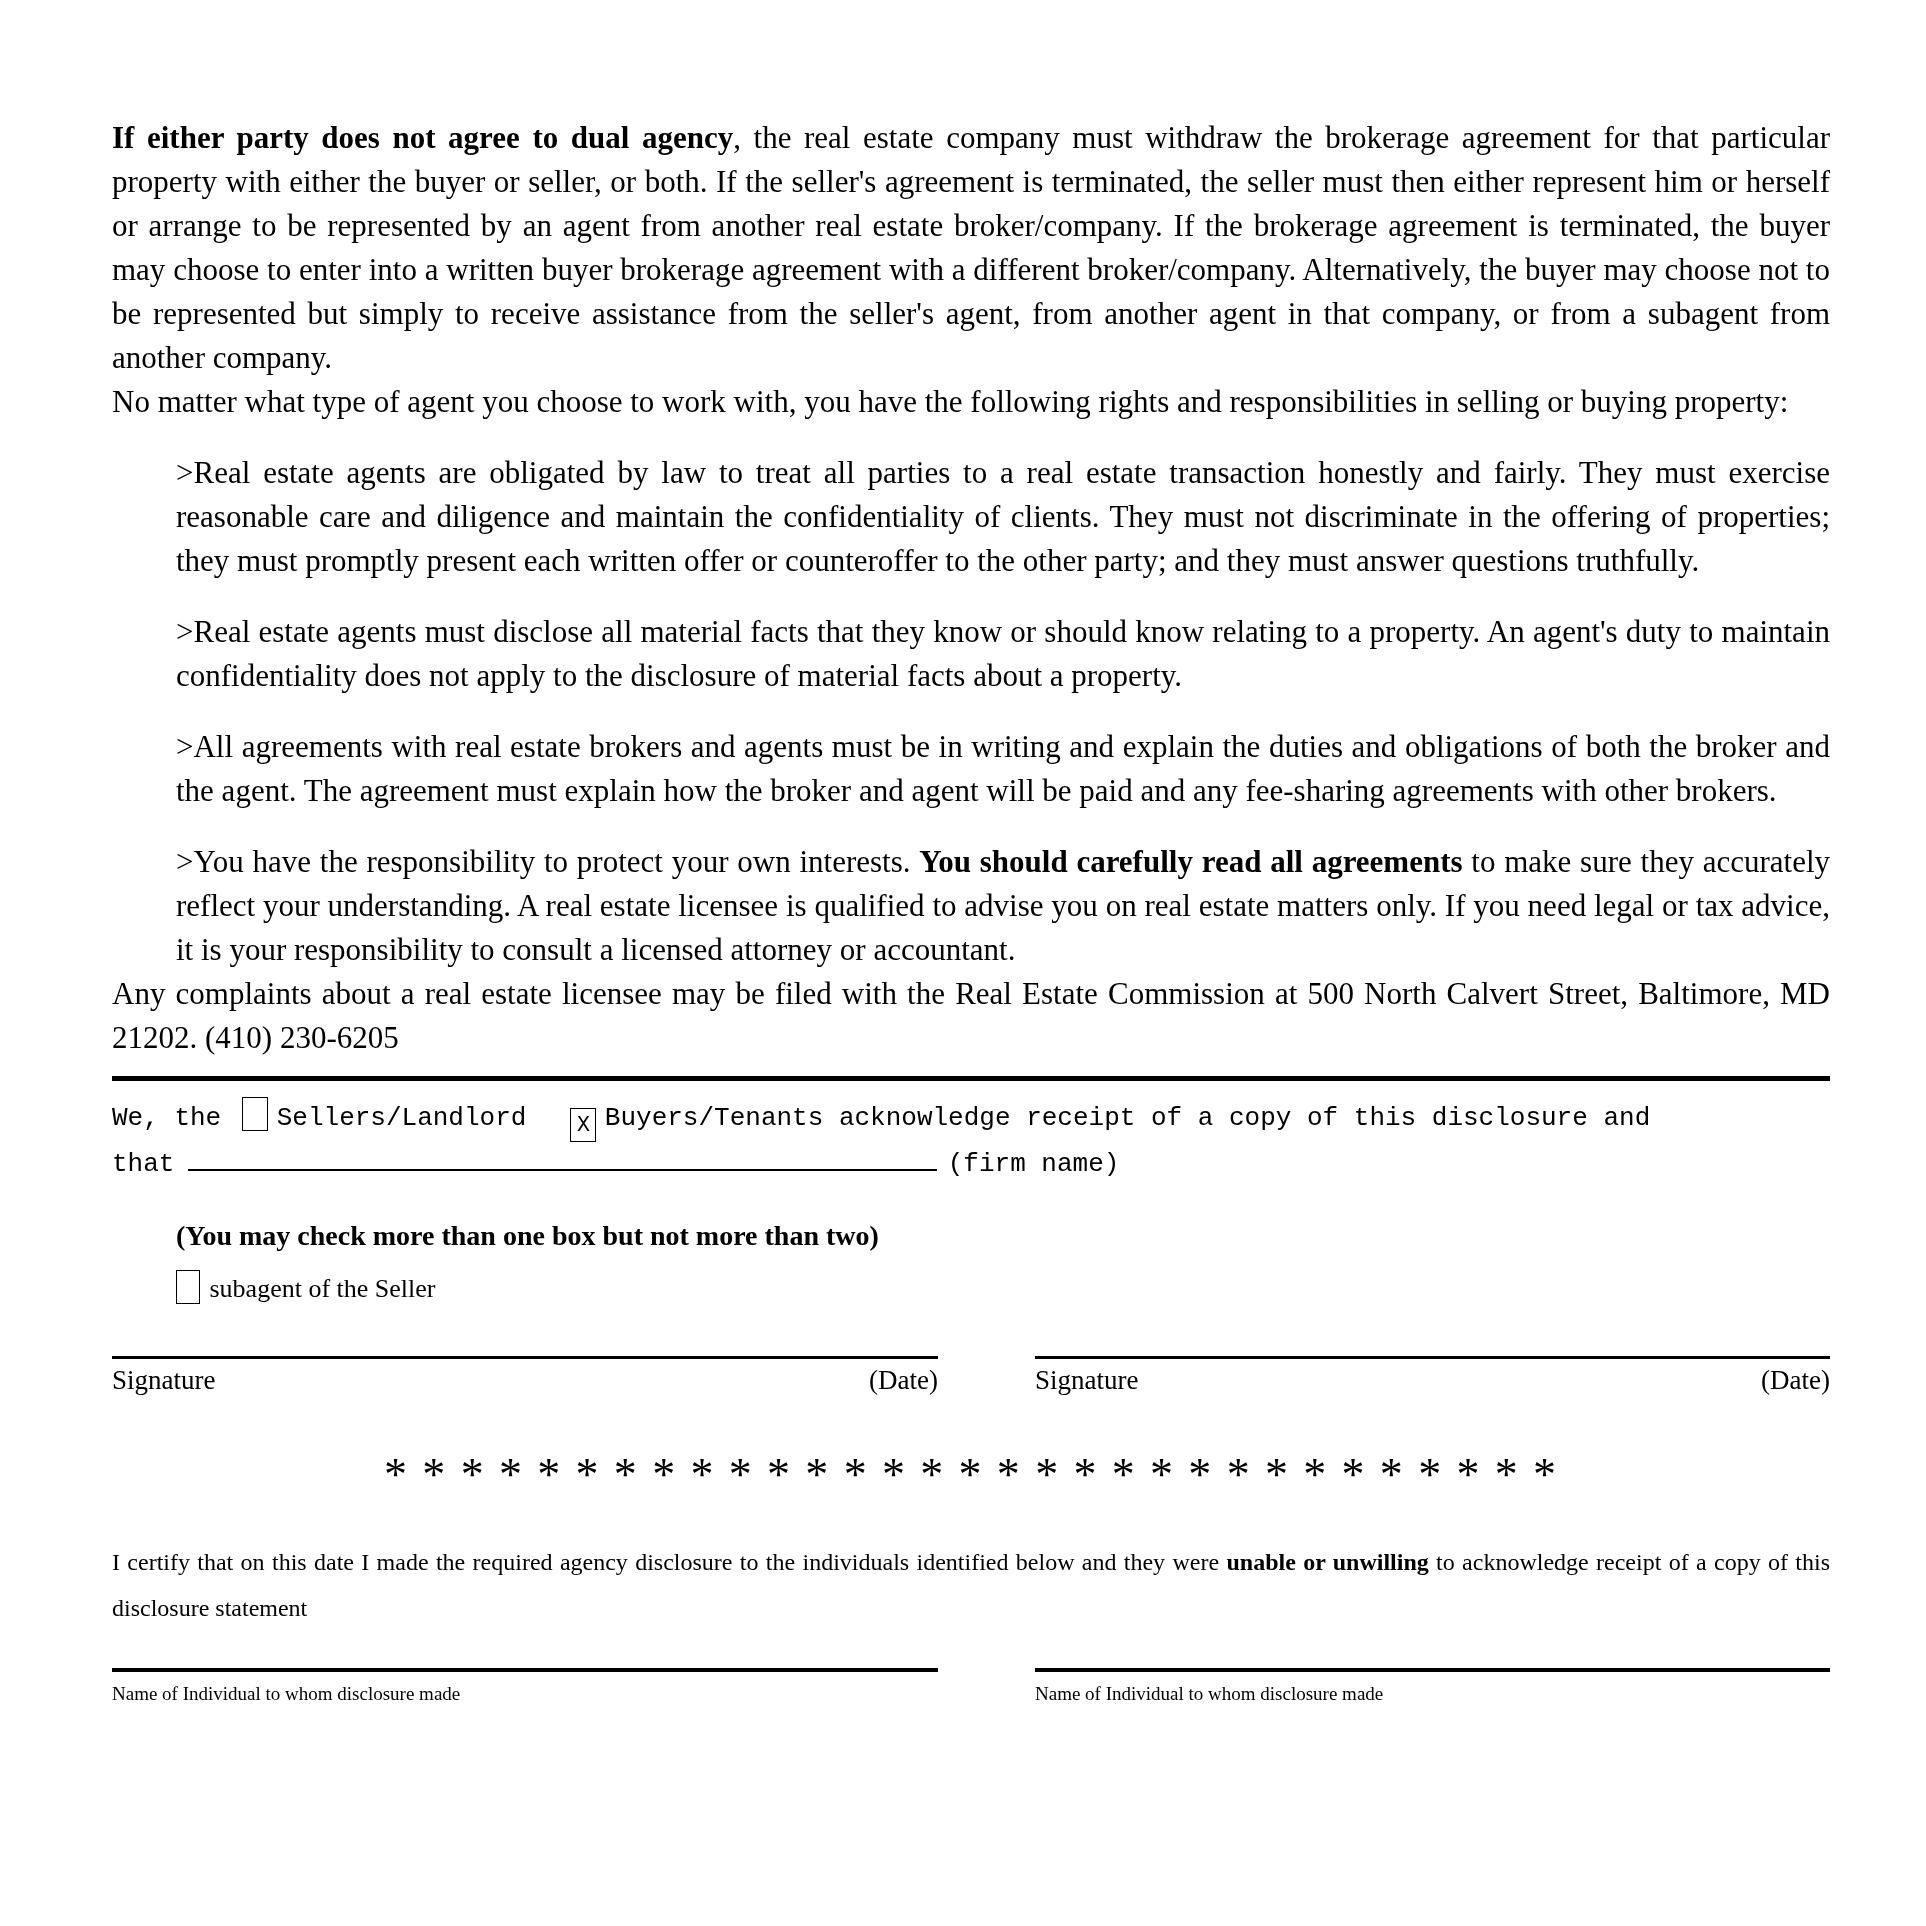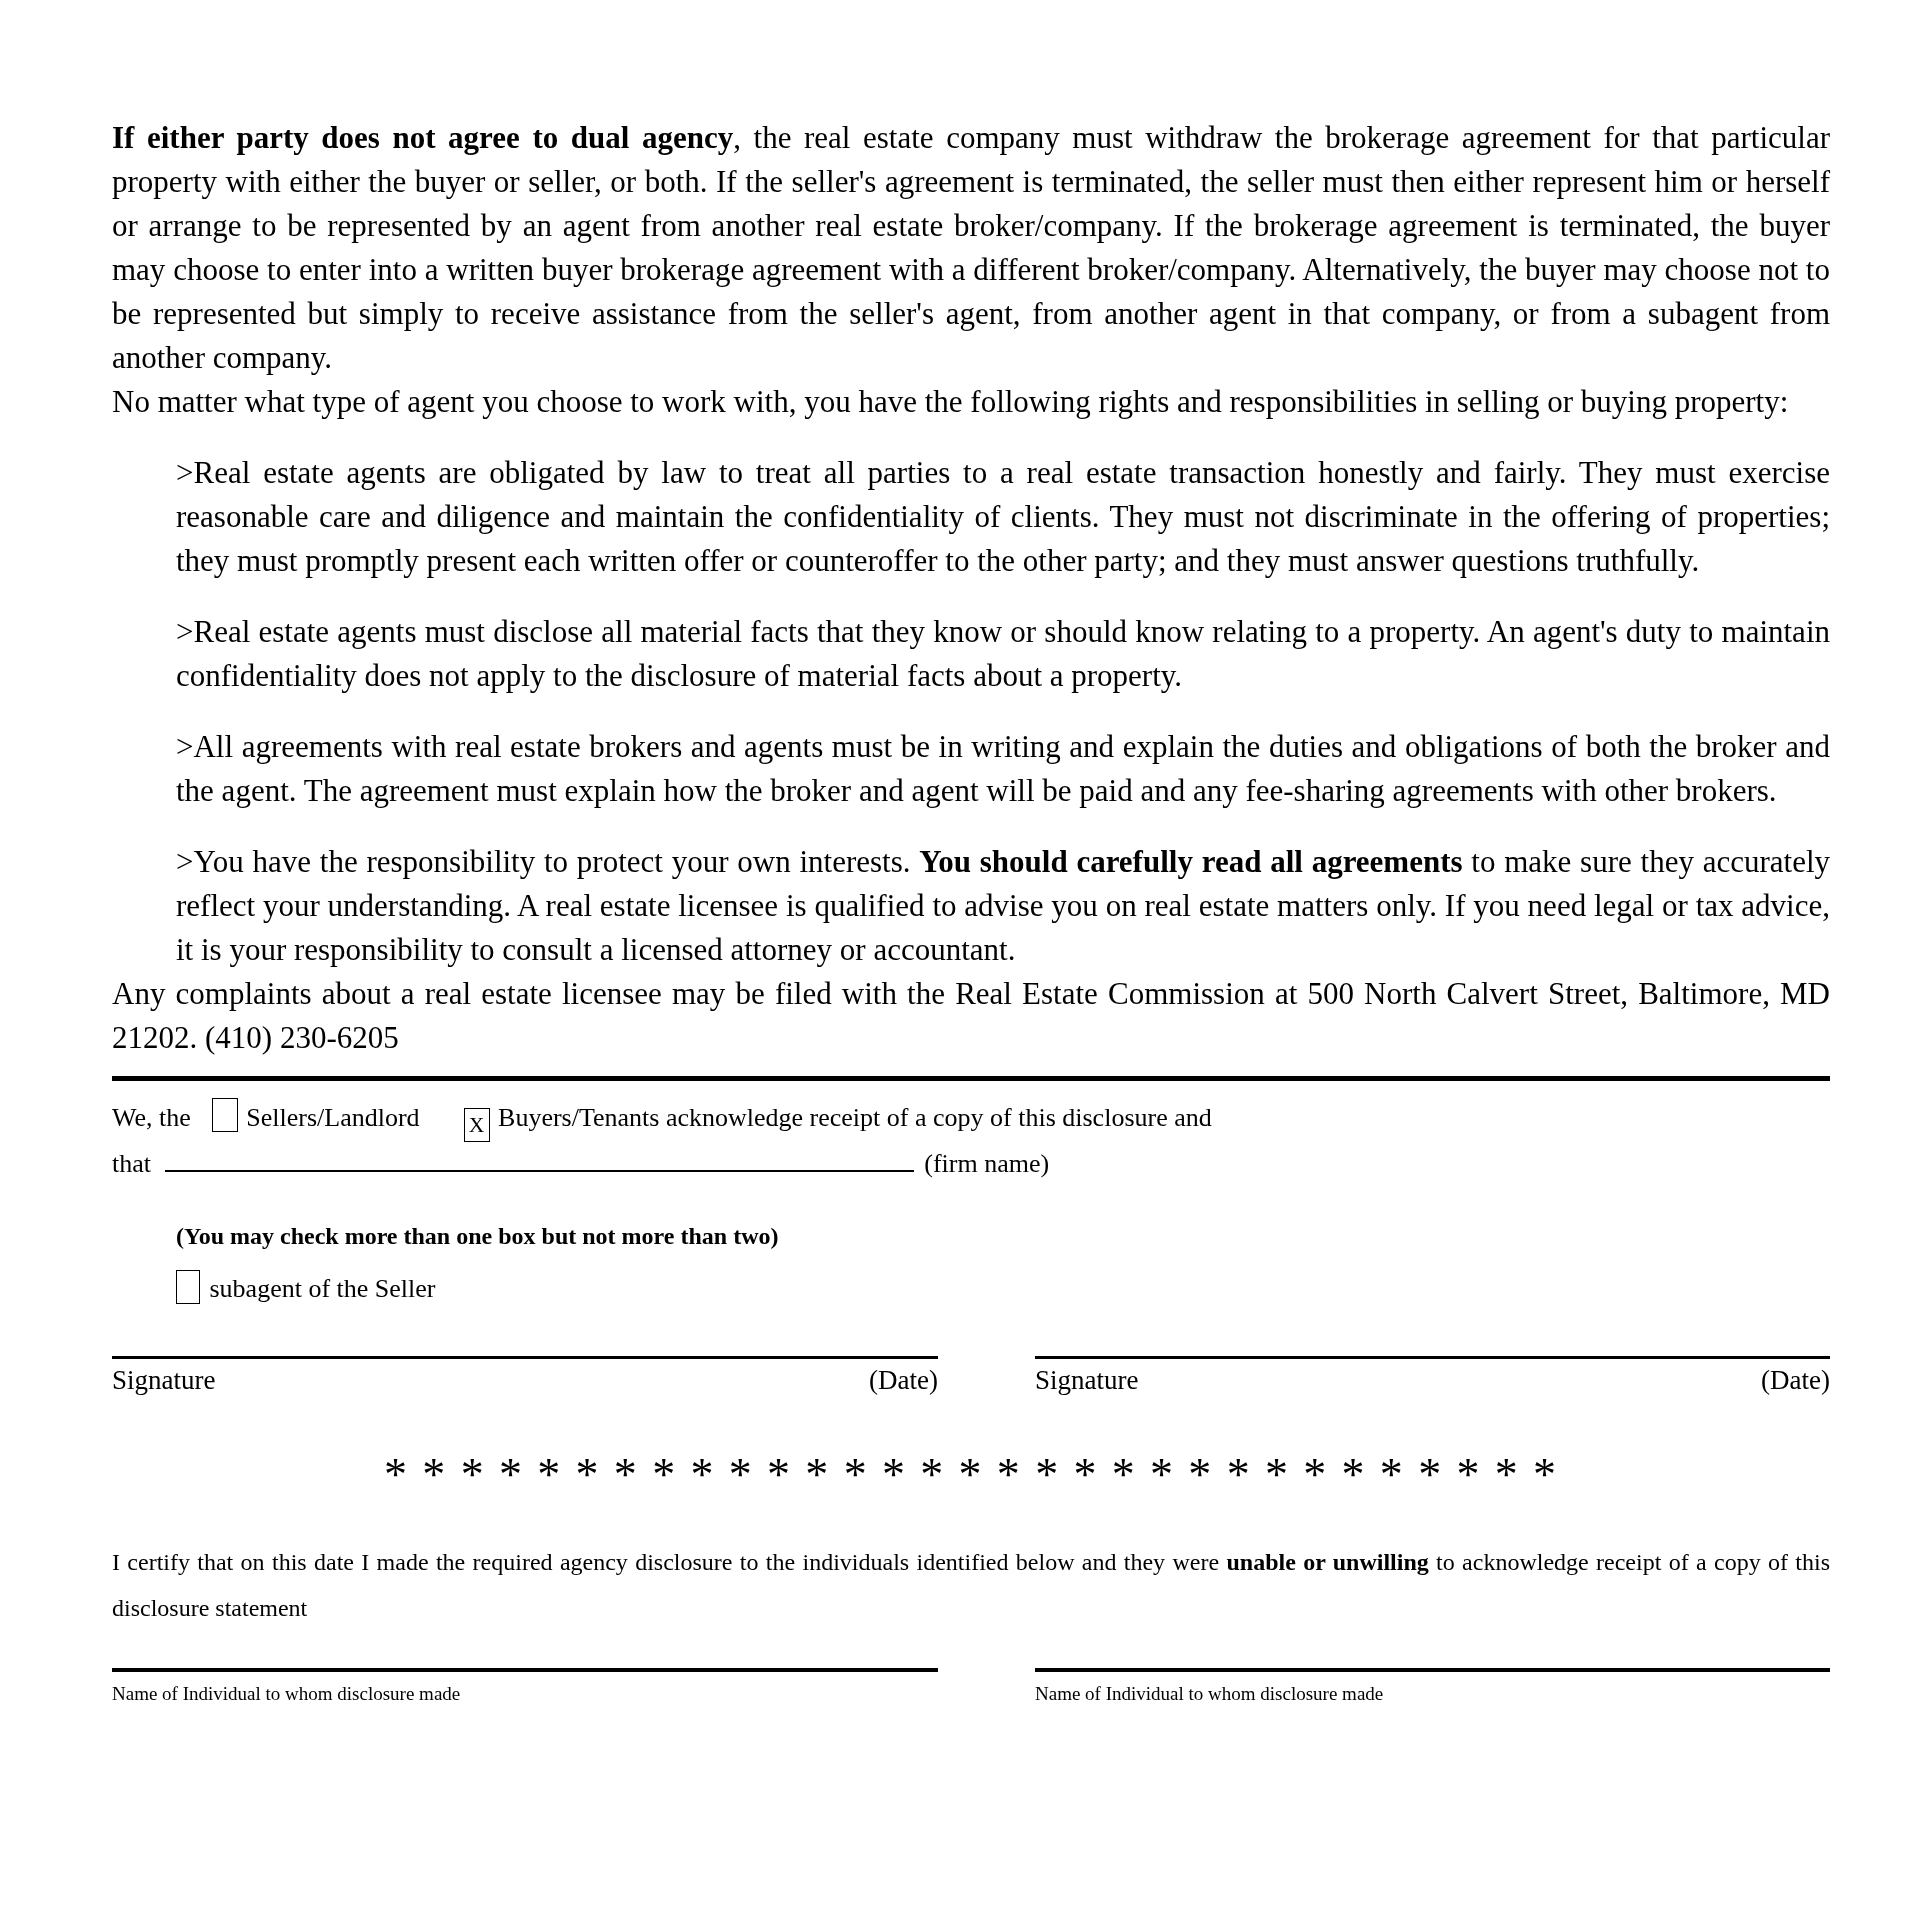--- a/index.html
+++ b/index.html
@@ -15,33 +15,33 @@
     line-height:44px;
     overflow:hidden;
   }
   p{margin:0;text-align:justify;}
   .mt{}
   .bullet{margin-top:27px;margin-left:64px;text-align:justify;}
   b{font-weight:bold;}
   .rule{height:4.6px;background:#000;margin-top:16px;}
   
   .ack{font-size:26px;line-height:44px;margin-top:15.4px;}
-  .ack-row{white-space:nowrap;}
+  .ack-row{white-space:nowrap;font-family:Liberation Mono, monospace;}
   .checkbox{
     display:inline-block;width:24px;height:32px;border:1.9px solid #000;
     vertical-align:-6.2px;text-align:center;line-height:32px;font-size:21.6px;
     box-sizing:content-box;
   }
   .cb-gap-l{margin-left:21px;margin-right:8.5px;}
   .cb-gap-l2{margin-left:44px;margin-right:8.5px;}
   .fill-line{
     display:inline-block;width:749px;height:7px;
     border-bottom:2.7px solid #000;margin-left:13.5px;margin-right:10.8px;
   }
-  .ack-note{margin-top:28px;margin-left:64px;font-weight:bold;font-size:24px;}
+  .ack-note{margin-top:28px;margin-left:64px;font-weight:bold;font-size:28px;}
   .option-row{margin-top:8.5px;margin-left:64px;white-space:nowrap;}
   .option-row .checkbox{width:22.3px;height:32px;vertical-align:-7.7px;}
   .option-label{margin-left:9.2px;}
   .struck{text-decoration:line-through;text-decoration-thickness:2.7px;}
   
   .two-col{display:flex;justify-content:space-between;}
   .col-l{width:826px;}
   .col-r{width:795px;}
   .sig-line{height:3.5px;background:#000;}
   .col-labels{display:flex;justify-content:space-between;font-size:27px;line-height:39px;margin-top:2.3px;align-items:flex-end;}

